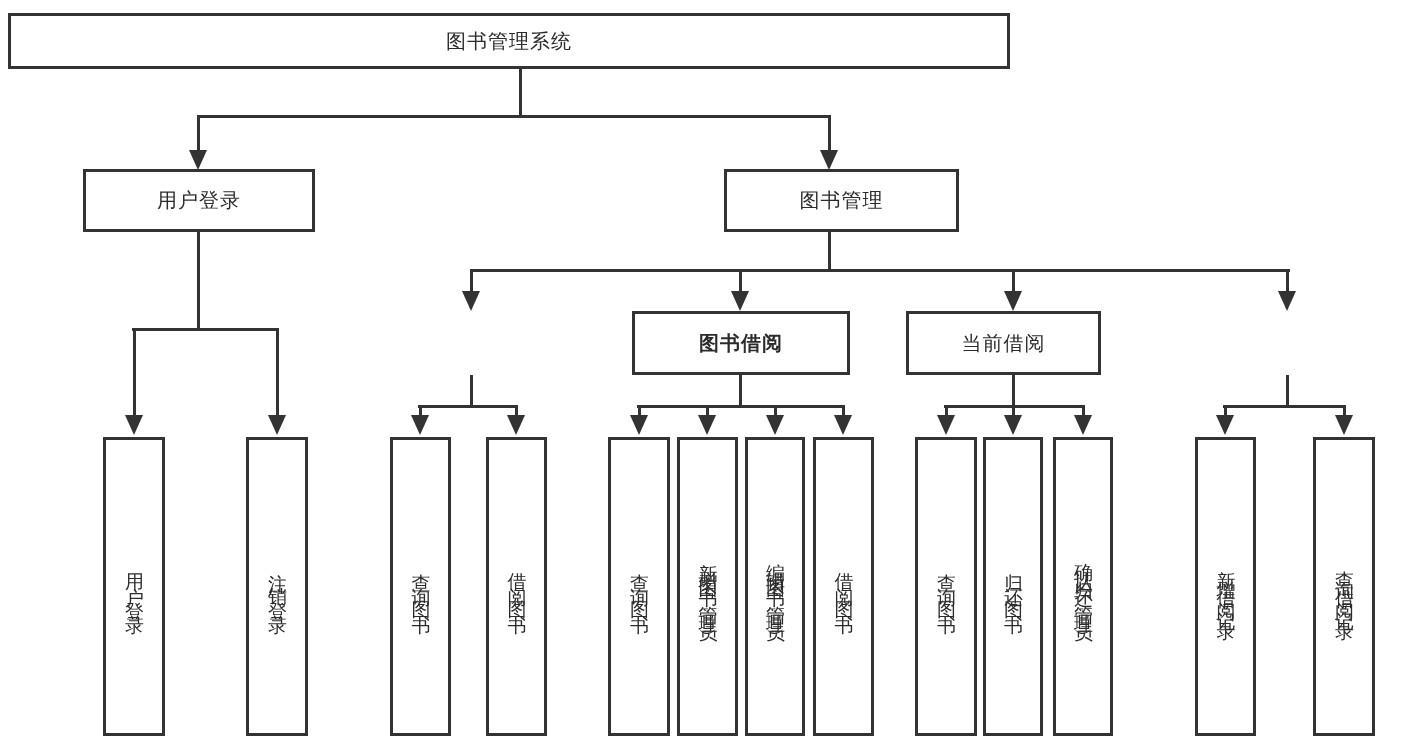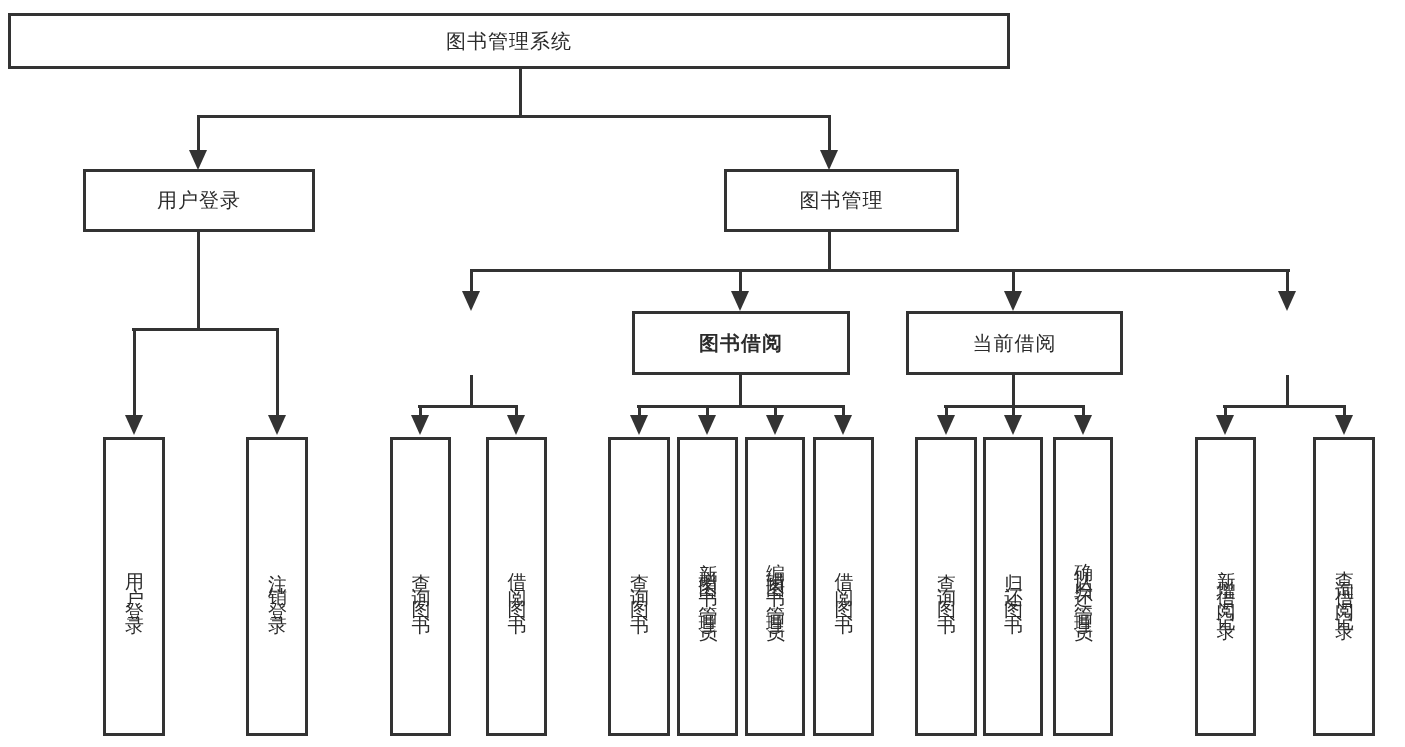--- a/index.html
+++ b/index.html
@@ -95,21 +95,21 @@
   <div class="vline" style="left:739px; top:271px; height:20px;"></div>
   <div class="ah" style="left:731px; top:291px;"></div>
   <div class="vline" style="left:1012px; top:271px; height:20px;"></div>
   <div class="ah" style="left:1004px; top:291px;"></div>
   <div class="vline" style="left:1286px; top:271px; height:20px;"></div>
   <div class="ah" style="left:1278px; top:291px;"></div>
 
   <div class="box" style="left:632px; top:311px; width:218px; height:64px;font-weight:bold;">
     <span class="hlabel">图书借阅</span>
   </div>
-  <div class="box" style="left:906px; top:311px; width:217px; height:64px;">
+  <div class="box" style="left:906px; top:311px; width:195px; height:64px;">
     <span class="hlabel">当前借阅</span>
   </div>
 
   <div class="vline" style="left:470px; top:375px; height:32px;"></div>
   <div class="hline" style="left:418px; top:405px; width:100px;"></div>
   <div class="vline" style="left:419px; top:405px; height:10px;"></div>
   <div class="ah" style="left:411px; top:415px;"></div>
   <div class="vline" style="left:515px; top:405px; height:10px;"></div>
   <div class="ah" style="left:507px; top:415px;"></div>
 

